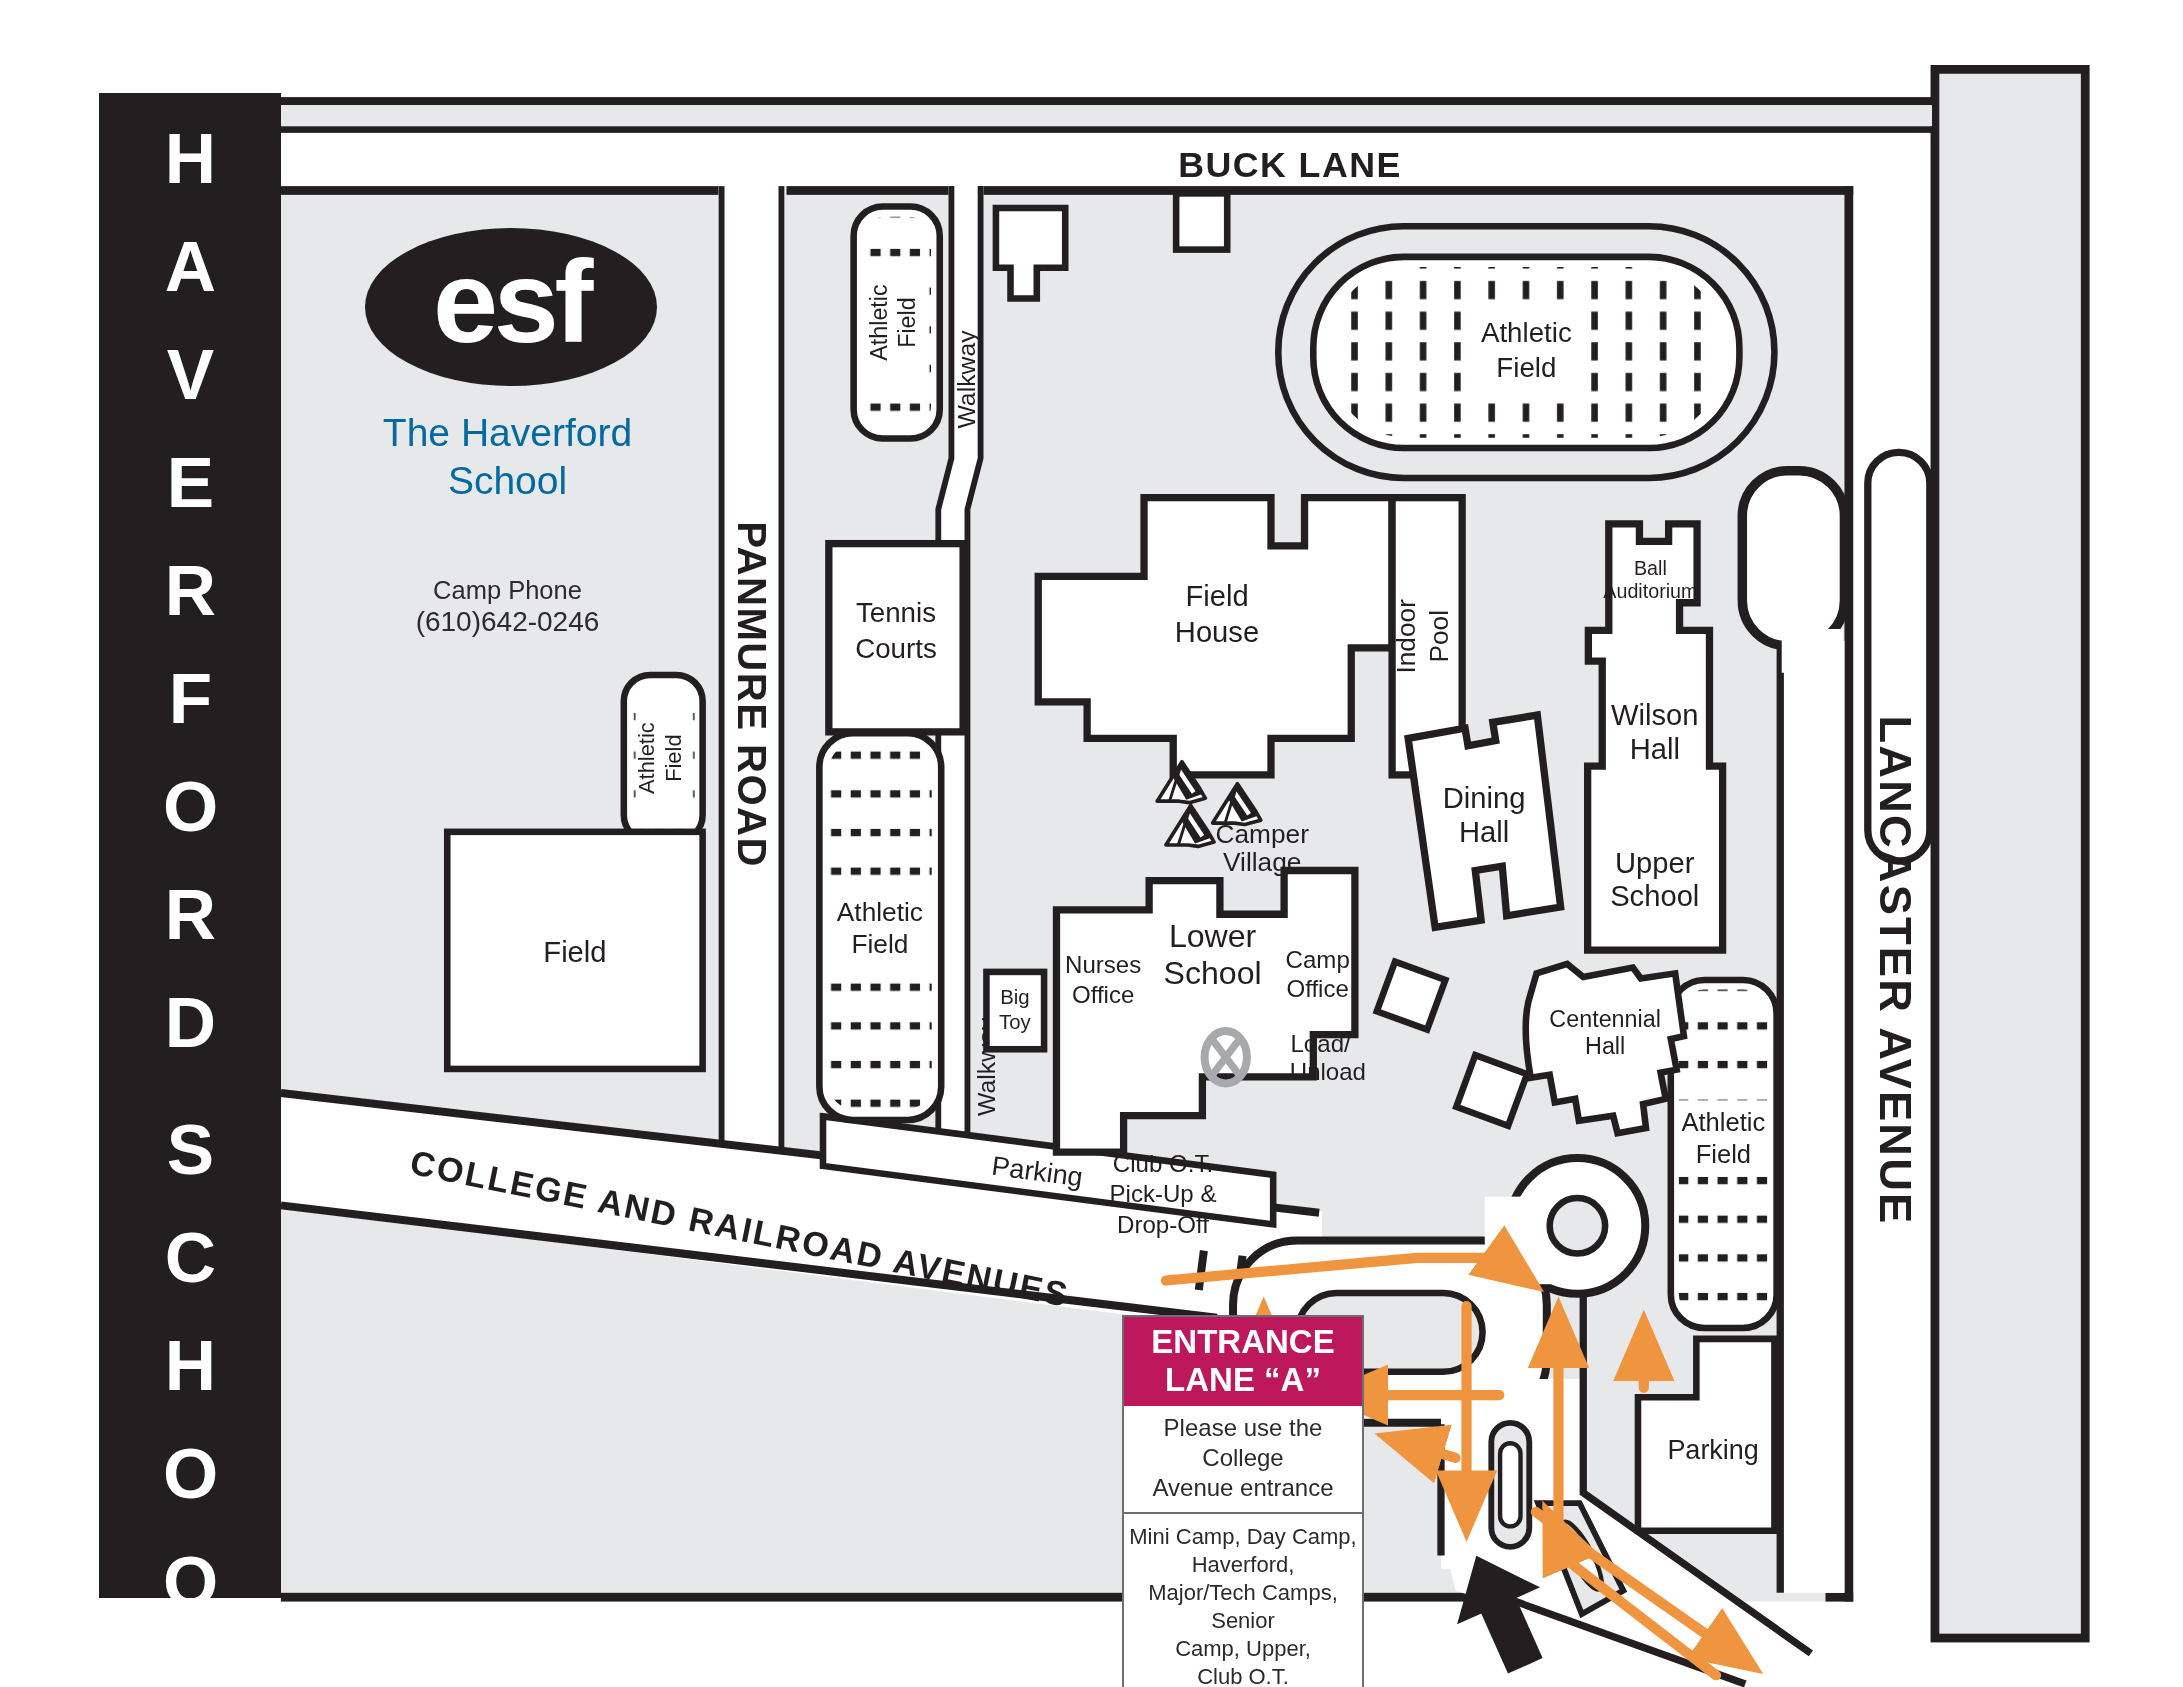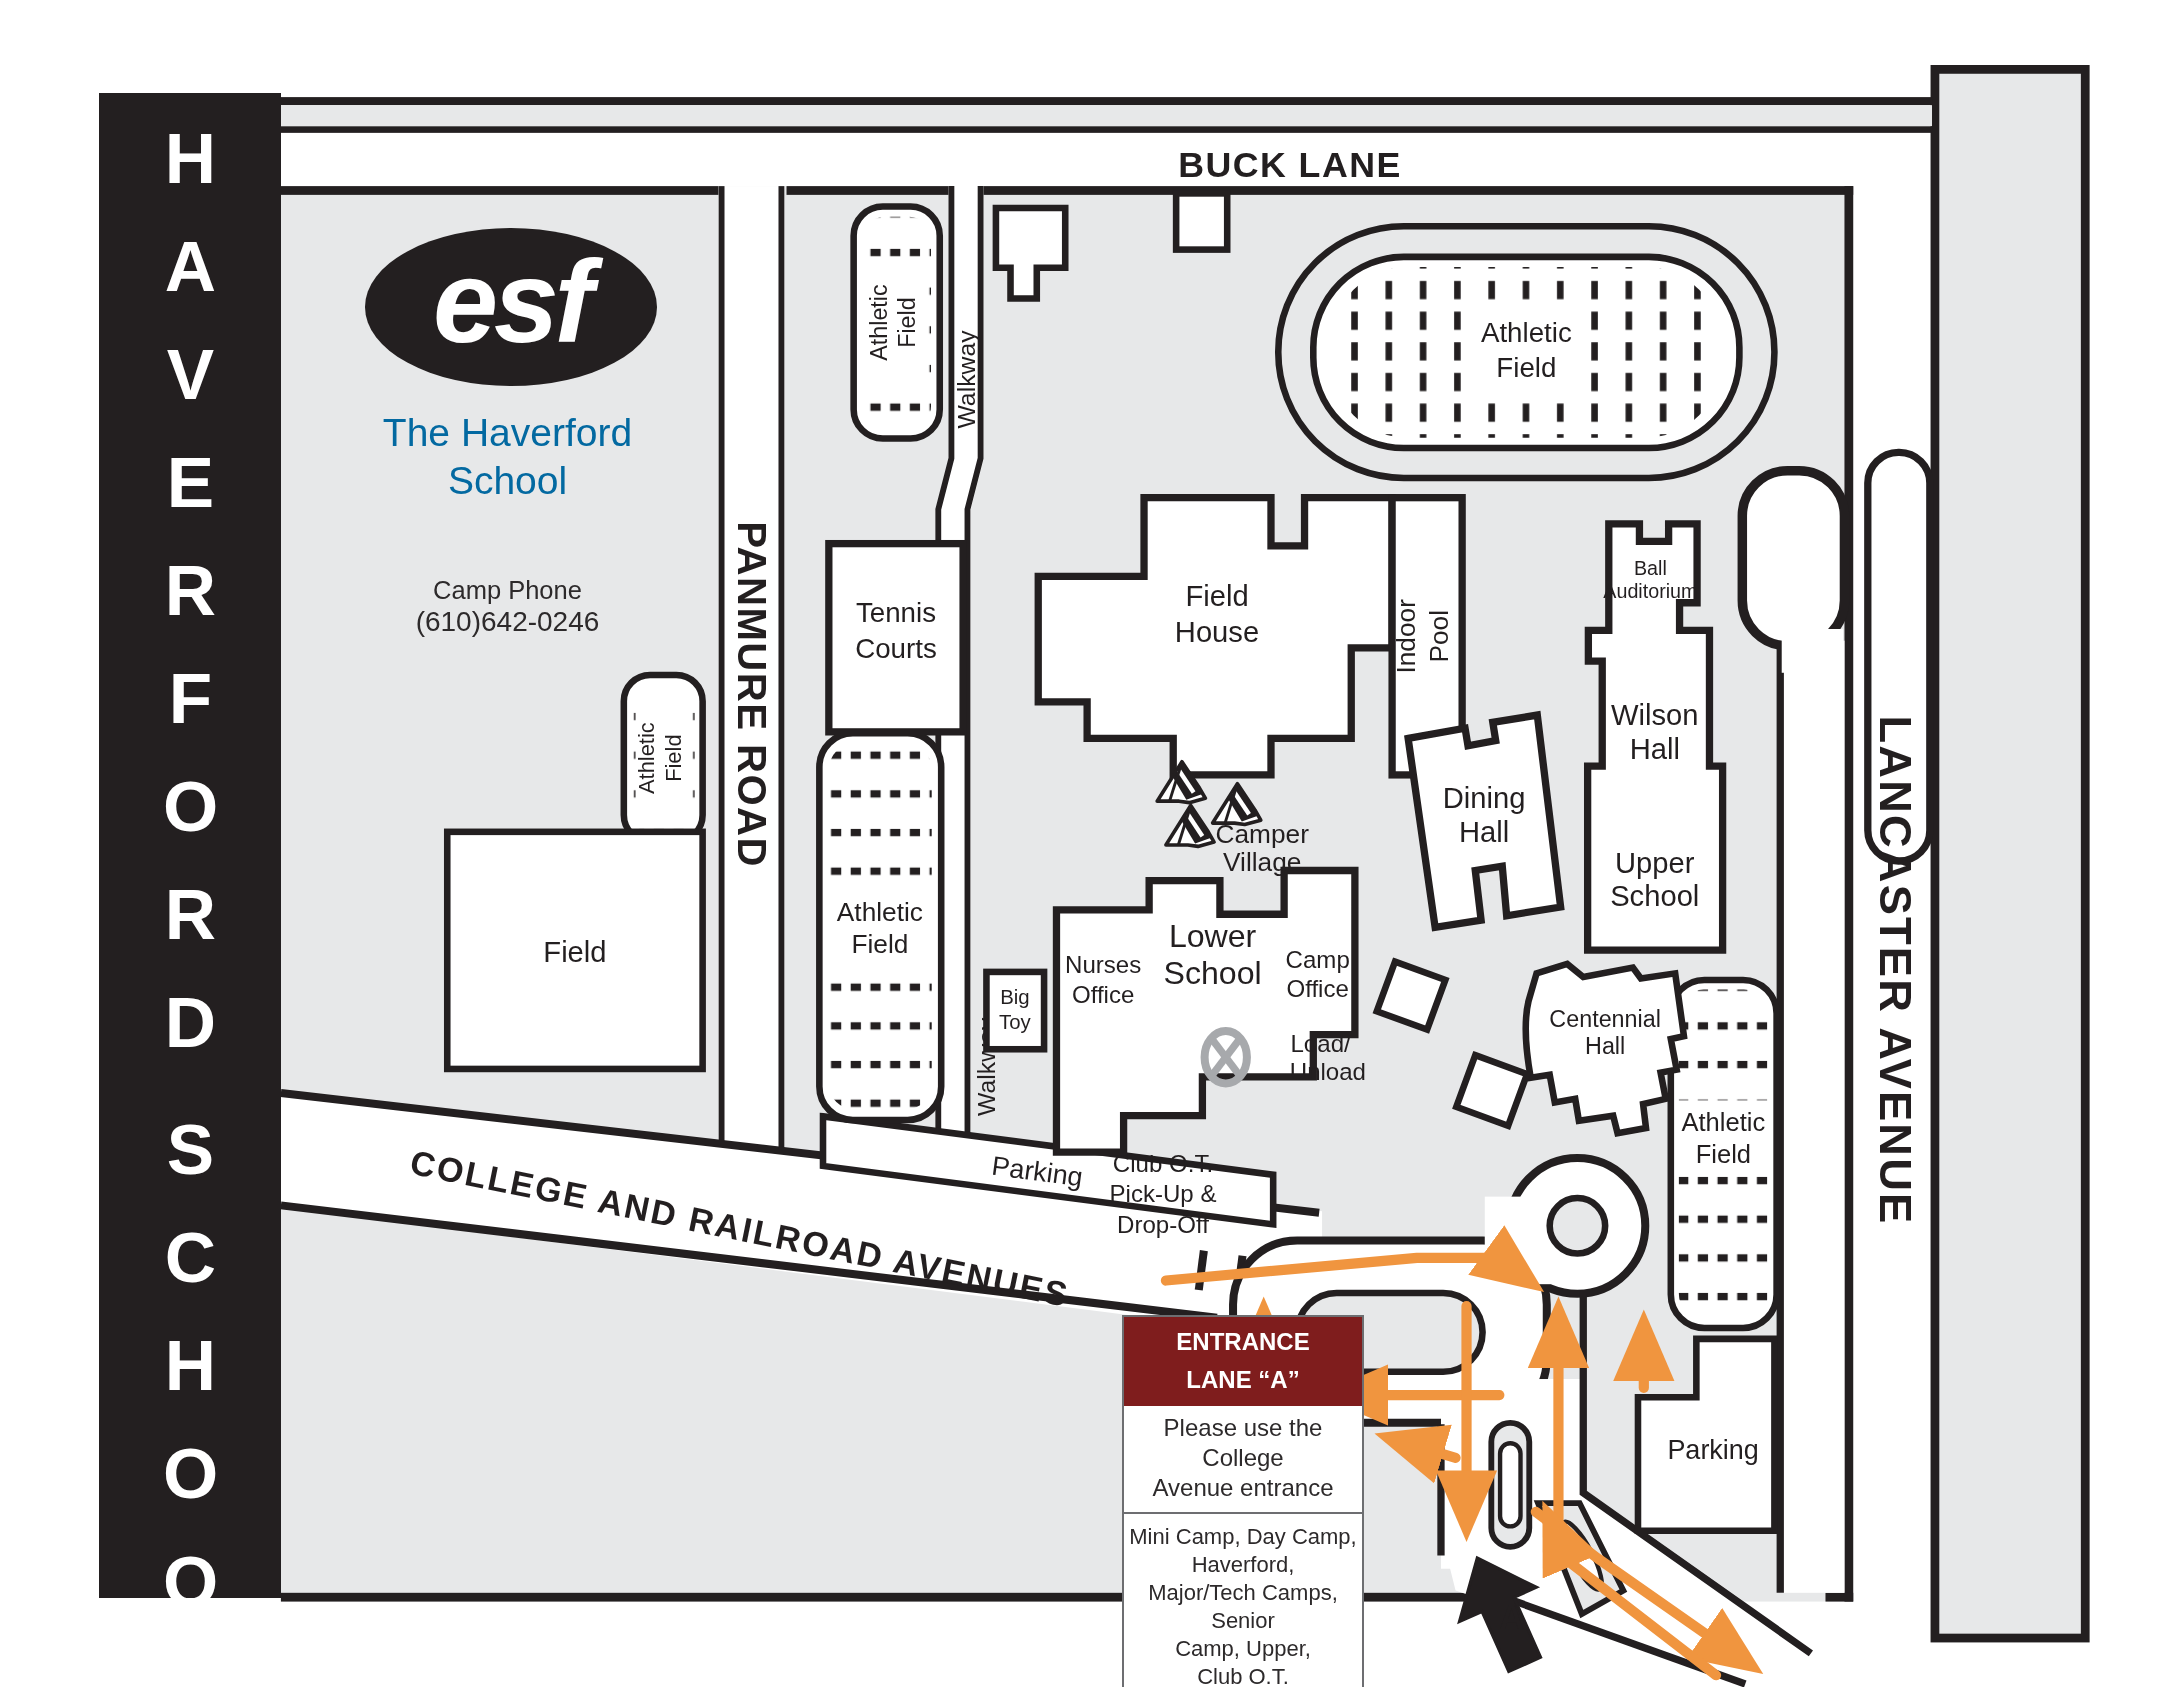--- a/index.html
+++ b/index.html
@@ -10,31 +10,31 @@
   
   .sidebar{position:absolute;left:99px;top:93px;width:182px;height:1505px;
            background:#231F20;display:flex;flex-direction:column;align-items:center;}
   .sidebar .word{writing-mode:vertical-lr;text-orientation:upright;color:#ffffff;
            font-weight:700;font-size:71px;letter-spacing:29px;line-height:182px;}
   .sidebar .w1{margin-top:26px;}
   .sidebar .w2{margin-top:19px;}
   
   .esf{position:absolute;left:365px;top:228px;width:292px;height:158px;background:#231F20;
        border-radius:50%;display:flex;align-items:center;justify-content:center;}
-  .esf .brand{color:#fff;font-weight:700;font-style:italic;font-size:117px;letter-spacing:-4.4px;
+  .esf .brand{color:#fff;font-weight:700;font-size:117px;letter-spacing:-4.4px;
        transform:translateY(-5.8px);}
   .schoolname{position:absolute;left:285px;top:409px;width:445px;text-align:center;
        font-size:39px;color:#0369a1;line-height:48px;}
   .campphone{position:absolute;left:285px;top:527px;width:445px;text-align:center;
        font-size:25.5px;color:#2d2a2b;line-height:31px;margin-top:48px;}
   .campphone .num{font-size:28px;}
   
   .entrance{position:absolute;left:1122px;top:1315px;width:242px;background:#ffffff;
        border:2.2px solid #6d6e71;box-sizing:border-box;text-align:center;}
-  .entrance .hdr{background:#7f1d1d;color:#ffffff;font-weight:700;font-size:24px;
+  .entrance .hdr{background:#be185d;color:#ffffff;font-weight:700;font-size:33px;
        line-height:38px;padding:5.8px 0 7.3px 0;}
   .entrance .sub{font-size:24px;color:#2d2a2b;line-height:30px;padding:7.3px 2.9px 8.8px 2.9px;
        border-bottom:2.2px solid #6d6e71;text-align:center;}
   .entrance .camps{font-size:22px;color:#2d2a2b;line-height:28px;padding:8.8px 1.5px 10.2px 1.5px;}
 </style>
 </head>
 <body>
 
 <div class="page">
 

